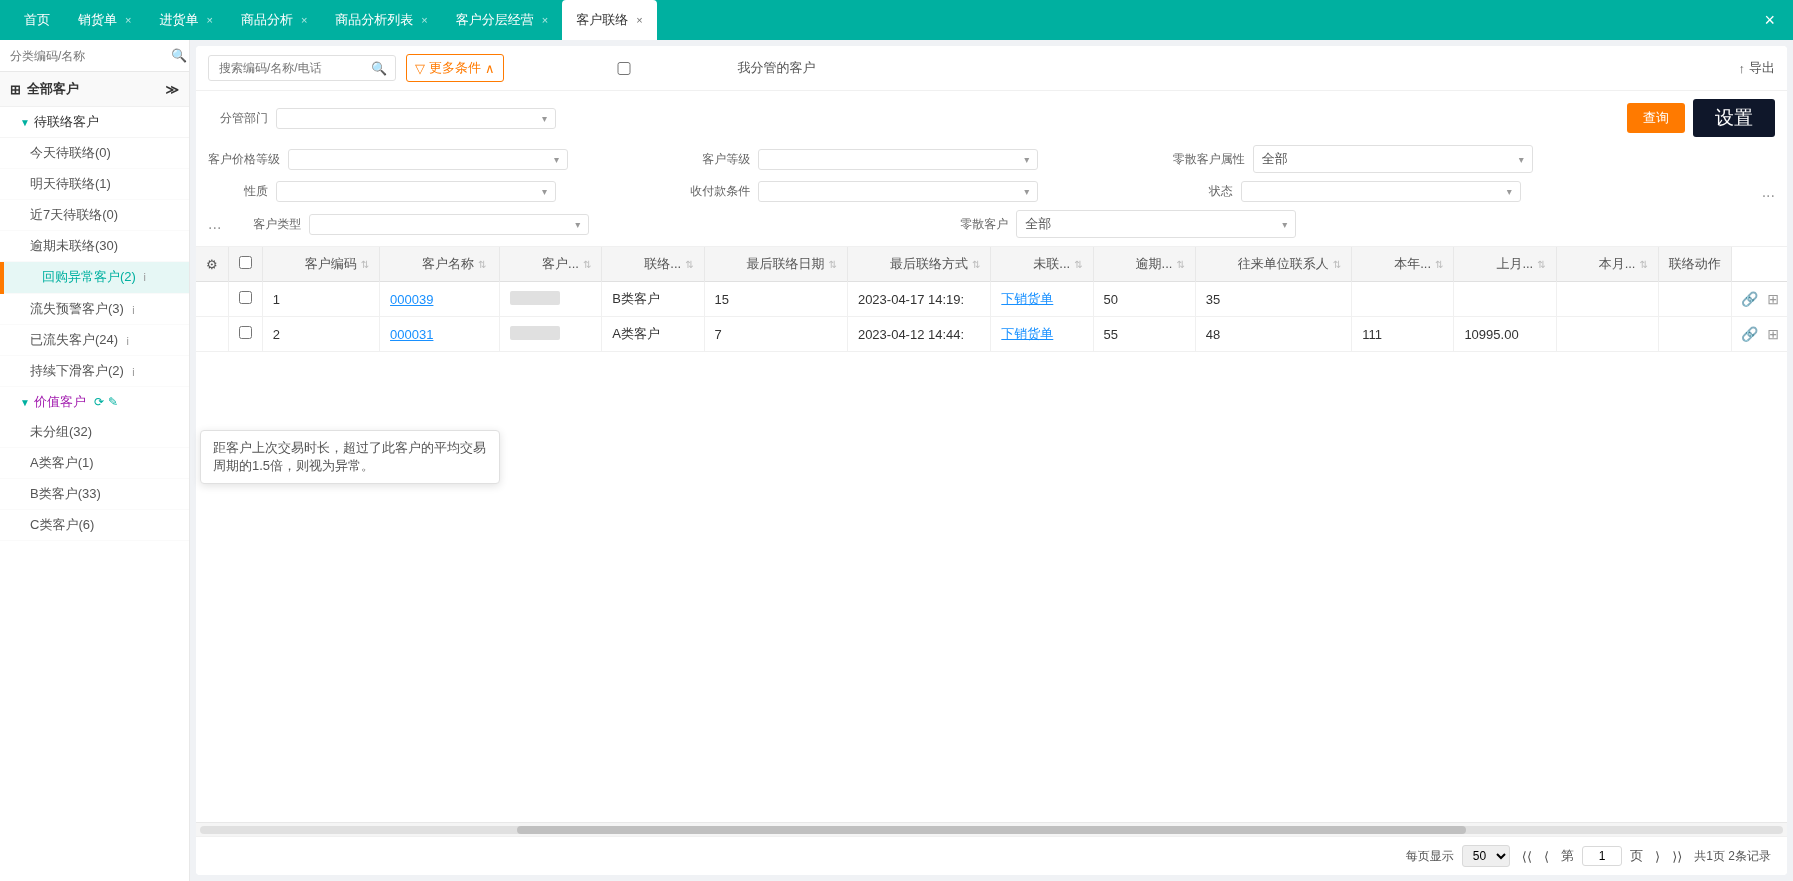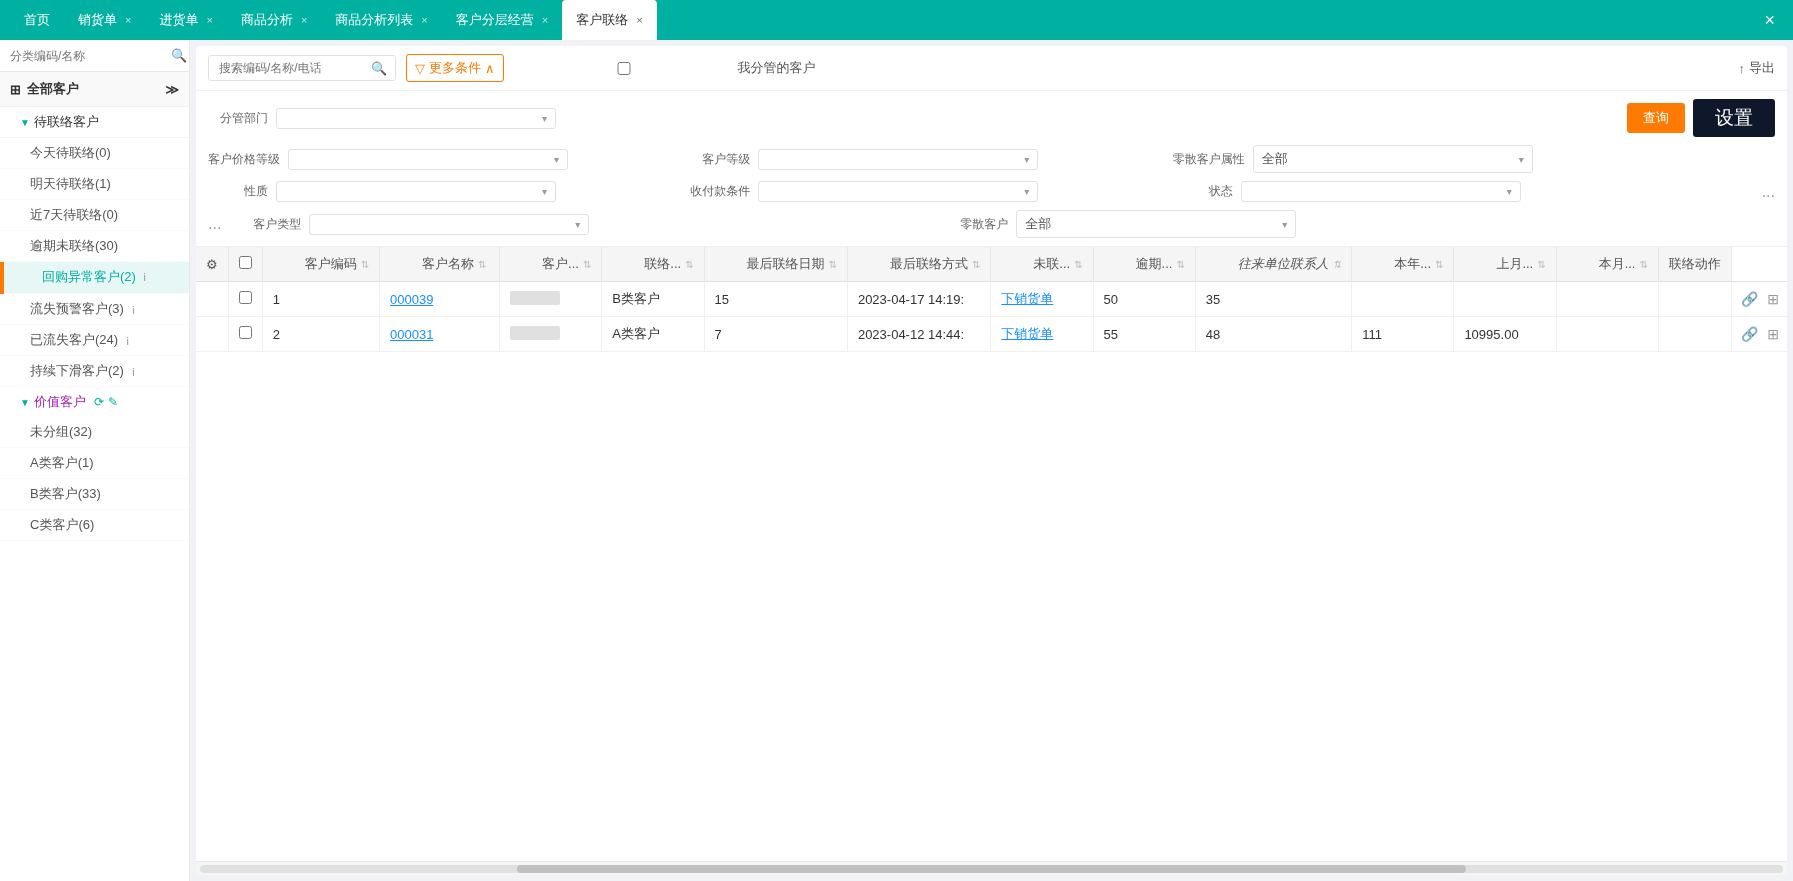--- a/index.html
+++ b/index.html
@@ -338,20 +338,23 @@
           <span class="filter-label">零散客户</span>
           <div class="filter-select">
             <span>全部</span>
             <span class="arrow">▾</span>
           </div>
         </div>
         <div style="width:120px;"></div>
       </div>
     </div>
 
+    <div class="tooltip-box" style="position:absolute; top:430px; left:200px;">
+      <span>距客户上次交易时长，超过了此客户的平均交易周期的1.5倍，则视为异常。</span>
+    </div>
 
     <div class="table-area">
       <table>
         <thead>
           <tr>
             <th style="width:36px;">
               <span>⚙</span>
             </th>
             <th style="width:36px;">
               <input type="checkbox" style="">
@@ -397,21 +400,21 @@
                 <span>未联...</span>
                 <span class="sort-icon">⇅</span>
               </div>
             </th>
             <th>
               <div class="col-header">
                 <span>逾期...</span>
                 <span class="sort-icon">⇅</span>
               </div>
             </th>
-            <th style="min-width:100px;font-style:italic;">
+            <th style="min-width:100px;">
               <div class="col-header">
                 <span>往来单位联系人</span>
                 <span class="sort-icon">⇅</span>
               </div>
             </th>
             <th>
               <div class="col-header">
                 <span>本年...</span>
                 <span class="sort-icon">⇅</span>
               </div>
@@ -487,14 +490,30 @@
         </tbody>
       </table>
     </div>
 
     <div class="horizontal-scroll">
       <div class="scroll-track">
         <div class="scroll-thumb"></div>
       </div>
     </div>
 
+    <div class="bottom-bar">
+      <span class="per-page-label">每页显示</span>
+      <select class="per-page-select">
+        <option>50</option>
+      </select>
+      <div class="pagination">
+        <span>⟨⟨</span>
+        <span>⟨</span>
+        <span>第</span>
+        <input class="page-num" type="text" value="1" style="width: 40px; text-align: center; border: 1px solid rgb(217, 217, 217); border-radius: 3px; padding: 2px 4px; font-size: 12px; outline: none;">
+        <span>页</span>
+        <span>⟩</span>
+        <span>⟩⟩</span>
+      </div>
+      <span class="total-label">共1页 2条记录</span>
+    </div>
   </div>
 </div>
 
 </body></html>

